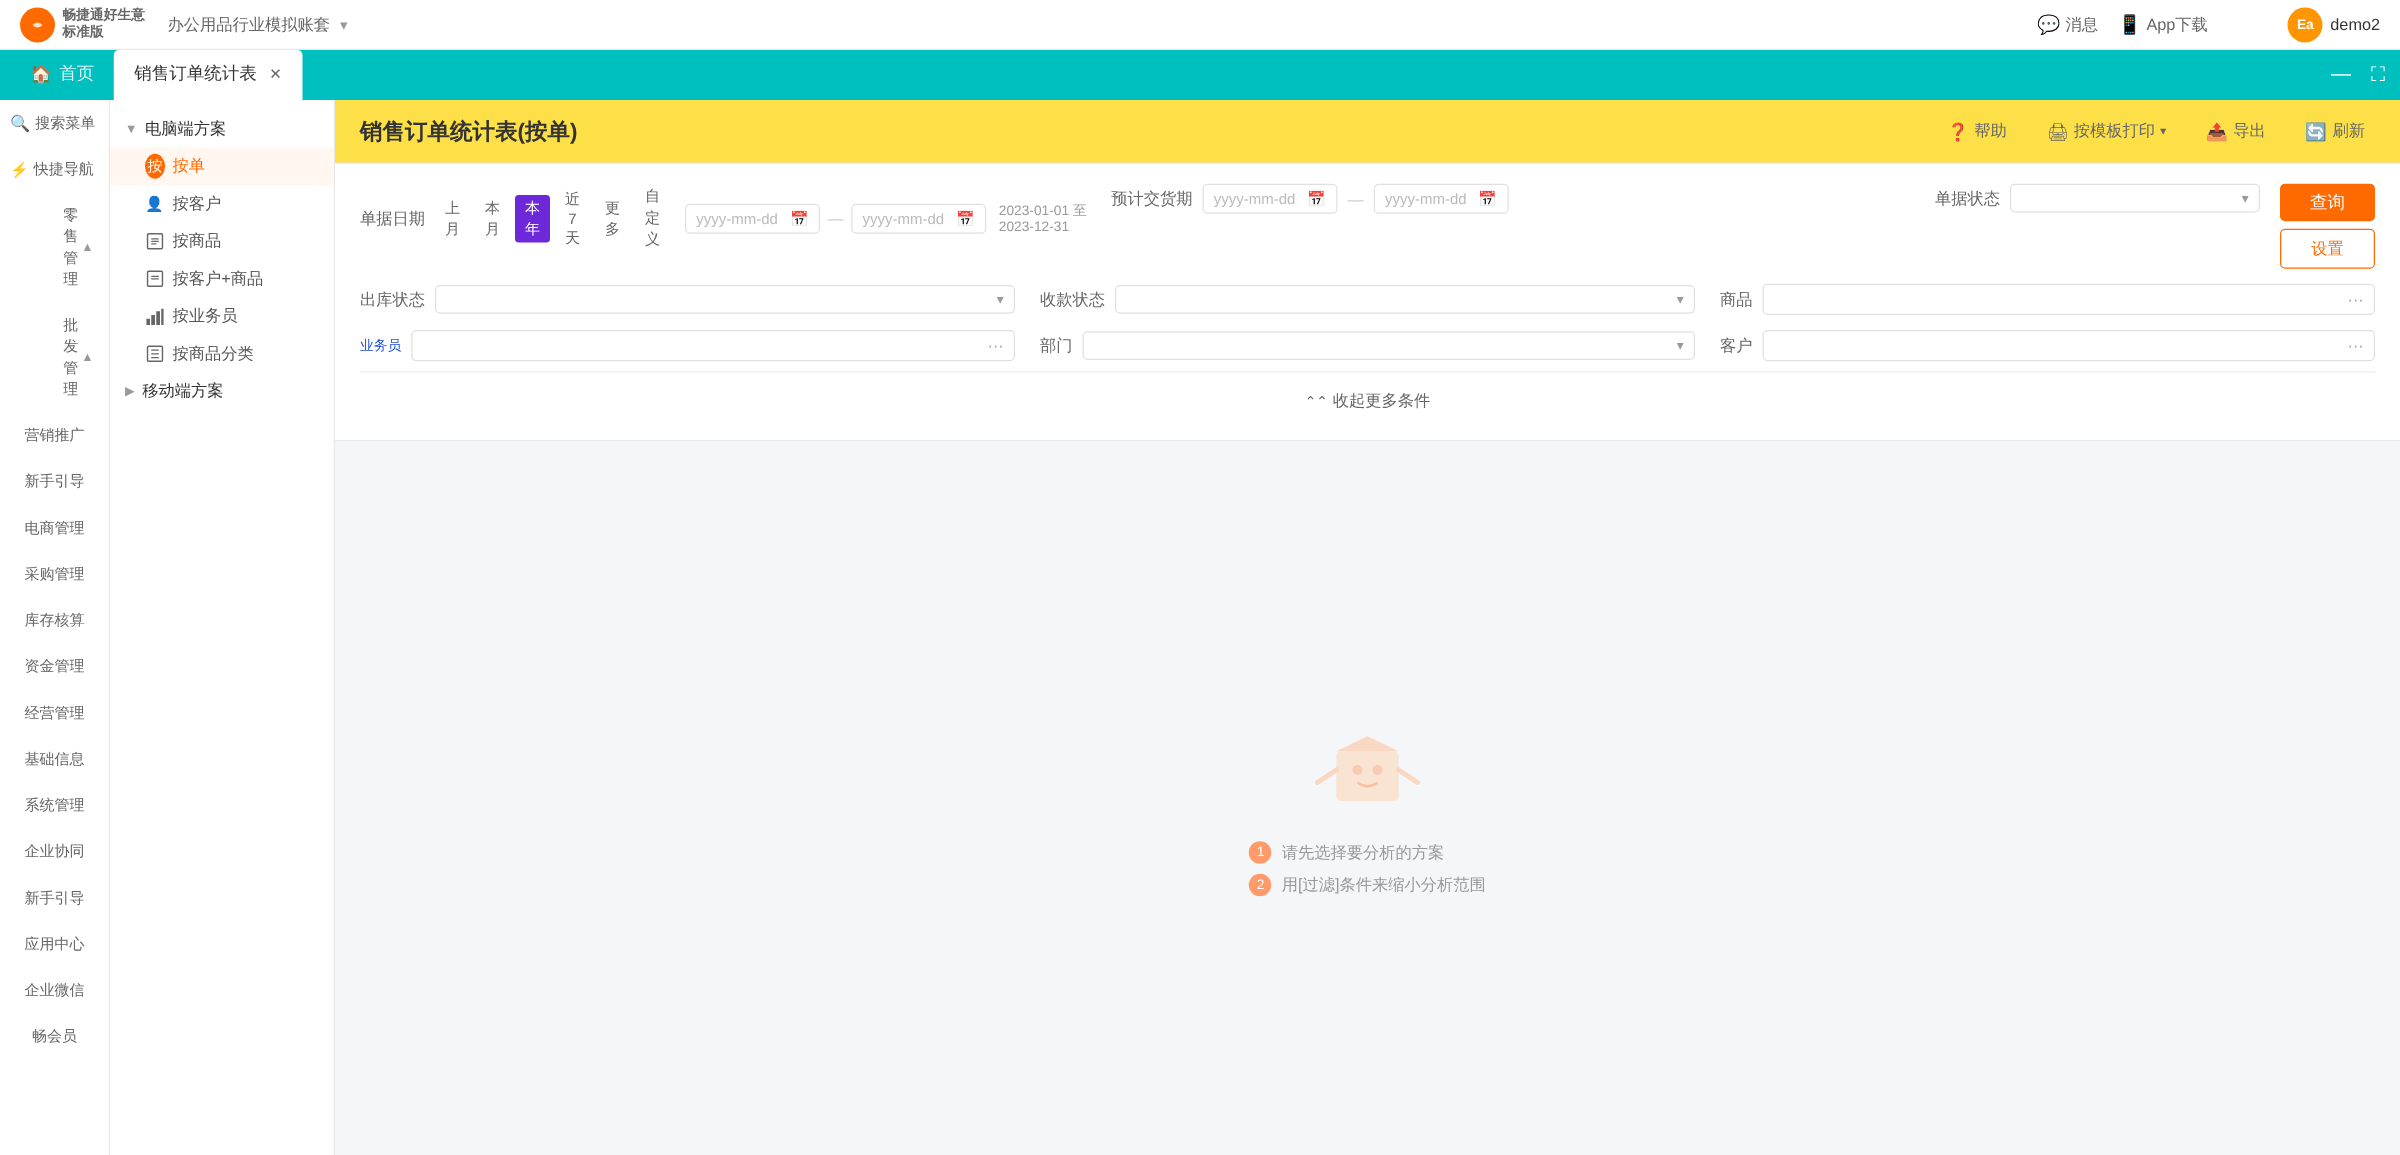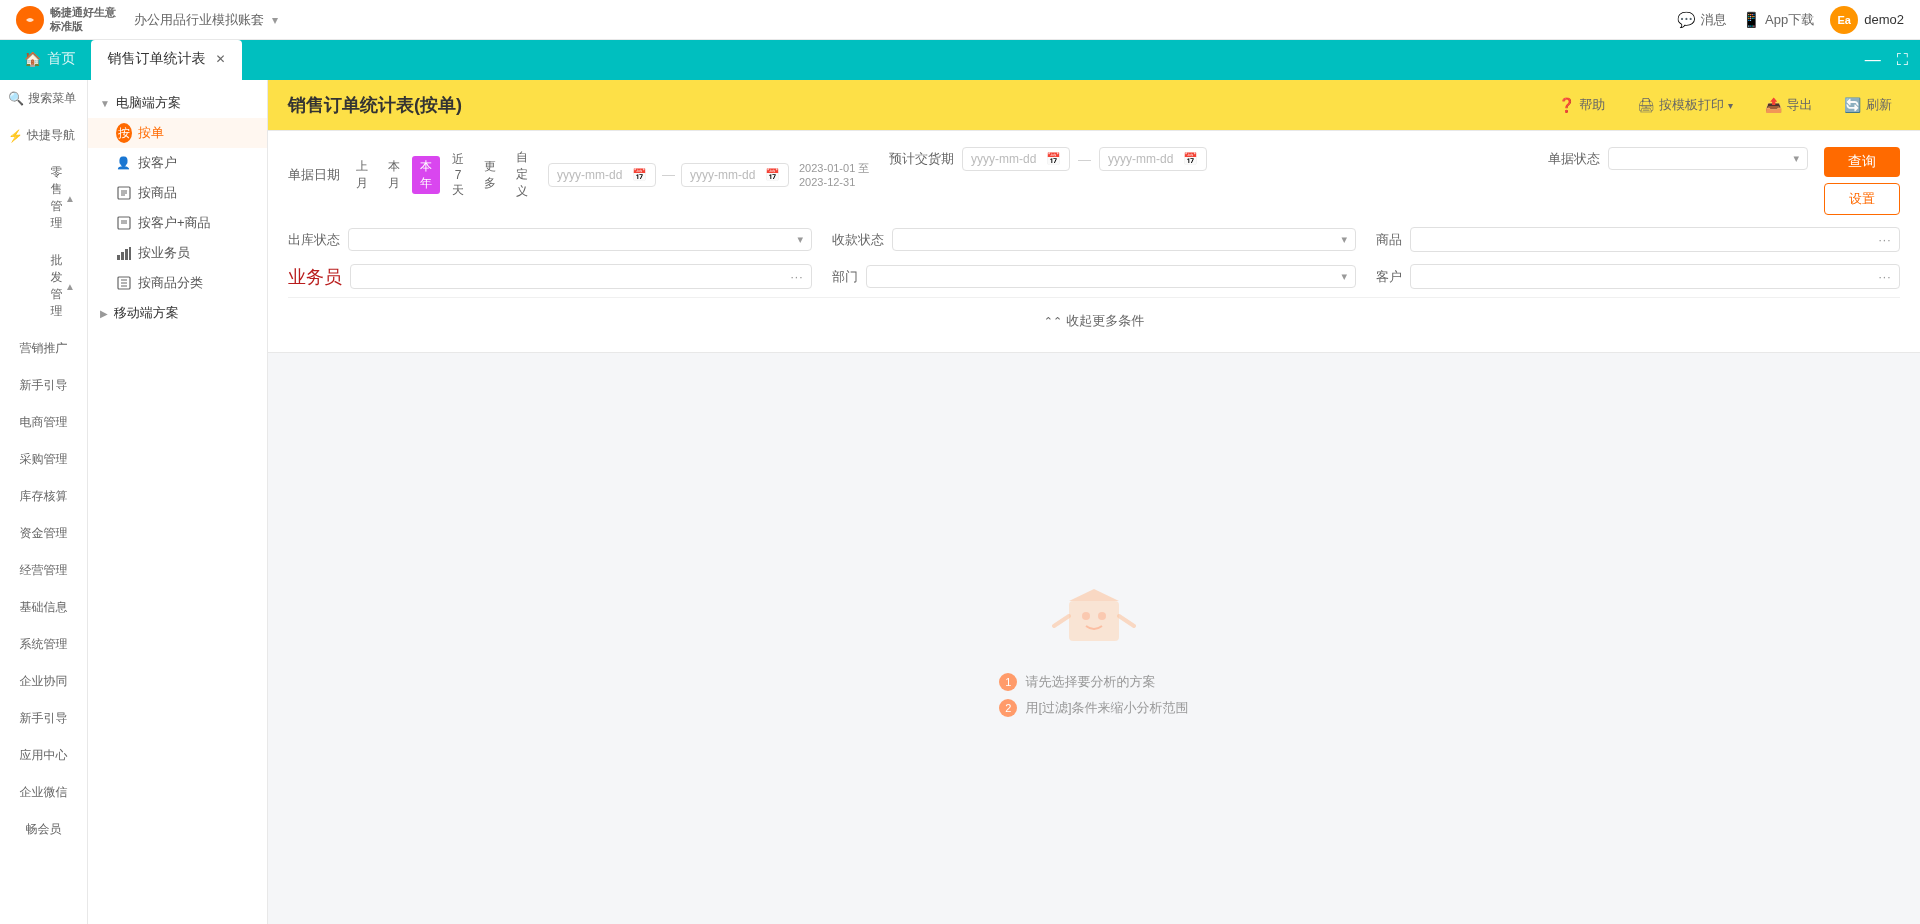--- a/index.html
+++ b/index.html
@@ -112,21 +112,21 @@
 
     
     .content-area { flex: 1; overflow: hidden; display: flex; flex-direction: column; background: #f5f6f8; }
     .page-header { background: #fde047; padding: 12px 20px 0; border-bottom: 1px solid #e8e8e8; display: flex; align-items: center; justify-content: space-between; flex-shrink: 0; }
     .page-title { font-size: 18px; font-weight: bold; color: #333; padding-bottom: 12px; }
     .page-actions { display: flex; align-items: center; gap: 16px; padding-bottom: 12px; }
     .page-action-btn { display: flex; align-items: center; gap: 4px; color: #666; font-size: 13px; cursor: pointer; padding: 4px 8px; border-radius: 4px; }
     .page-action-btn .btn-icon { font-size: 14px; }
     .date-quick-btns { display: flex; align-items: center; gap: 4px; }
     .date-quick-btn { padding: 2px 8px; font-size: 12px; color: #666; cursor: pointer; border-radius: 3px; border: none; background: none; }
-    .date-quick-btn.active { background: #d946ef; color: #fff; border-radius: 3px; }
+    .date-quick-btn.active { background: #6d28d9; color: #fff; border-radius: 3px; }
     .date-input { border: 1px solid #e0e0e0; border-radius: 4px; padding: 4px 8px; font-size: 12px; color: #bbb; width: 108px; display: flex; align-items: center; justify-content: space-between; cursor: pointer; }
     .date-input-icon { color: #ff6a00; font-size: 12px; }
     .filter-select { border: 1px solid #e0e0e0; border-radius: 4px; padding: 4px 8px; font-size: 13px; color: #333; background: #fff; min-width: 160px; display: flex; align-items: center; justify-content: space-between; cursor: pointer; }
     .select-arrow { color: #999; font-size: 11px; }
     .collapse-btn { display: flex; align-items: center; gap: 4px; color: #666; cursor: pointer; font-size: 13px; padding: 6px 12px; border-radius: 4px; }
     .btn-primary { background: #ff6a00; color: #fff; border: none; border-radius: 4px; padding: 8px 20px; font-size: 14px; cursor: pointer; }
     .btn-secondary { background: #fff; color: #ff6a00; border: 1px solid #ff6a00; border-radius: 4px; padding: 6px 16px; font-size: 13px; cursor: pointer; }
 
     
     .empty-state { flex: 1; display: flex; flex-direction: column; align-items: center; justify-content: center; gap: 12px; }
@@ -162,21 +162,21 @@
   </div>
   <div class="top-header-right">
     <div class="header-action">
       <span style="font-size:15px;">💬</span>
       <span>消息</span>
     </div>
     <div class="header-action">
       <span style="font-size:15px;">📱</span>
       <span>App下载</span>
     </div>
-    <div class="header-action" style="gap:6px;">
+    <div class="header-action" style="gap:6px;margin-left:48px;">
       <div class="user-avatar">
         <span>Ea</span>
       </div>
       <span class="user-name">demo2</span>
     </div>
   </div>
 </div>
 
 <div class="tab-bar">
   <div class="tab-item">
@@ -420,21 +420,21 @@
           <span style="font-size:13px;color:#666;white-space:nowrap;">商品</span>
           <div style="flex:1;border:1px solid #e0e0e0;border-radius:4px;padding:4px 8px;display:flex;align-items:center;justify-content:flex-end;">
             <span style="color:#ccc;"></span>
             <span style="color:#999;cursor:pointer;">···</span>
           </div>
         </div>
       </div>
 
       <div style="display:flex;align-items:center;gap:20px;margin-bottom:8px;">
         <div style="display:flex;align-items:center;gap:8px;flex:1;">
-          <span style="font-size:18px;color:#b91c1c;white-space:nowrap;">业务员</span>
+          <span style="font-size:11px;color:#1d4ed8;white-space:nowrap;">业务员</span>
           <div style="flex:1;border:1px solid #e0e0e0;border-radius:4px;padding:4px 8px;display:flex;align-items:center;justify-content:flex-end;">
             <span style="color:#999;cursor:pointer;">···</span>
           </div>
         </div>
         <div style="display:flex;align-items:center;gap:8px;flex:1;">
           <span style="font-size:13px;color:#666;white-space:nowrap;">部门</span>
           <div class="filter-select" style="flex:1;">
             <span style="color:#ccc;"></span>
             <span class="select-arrow">▾</span>
           </div>

